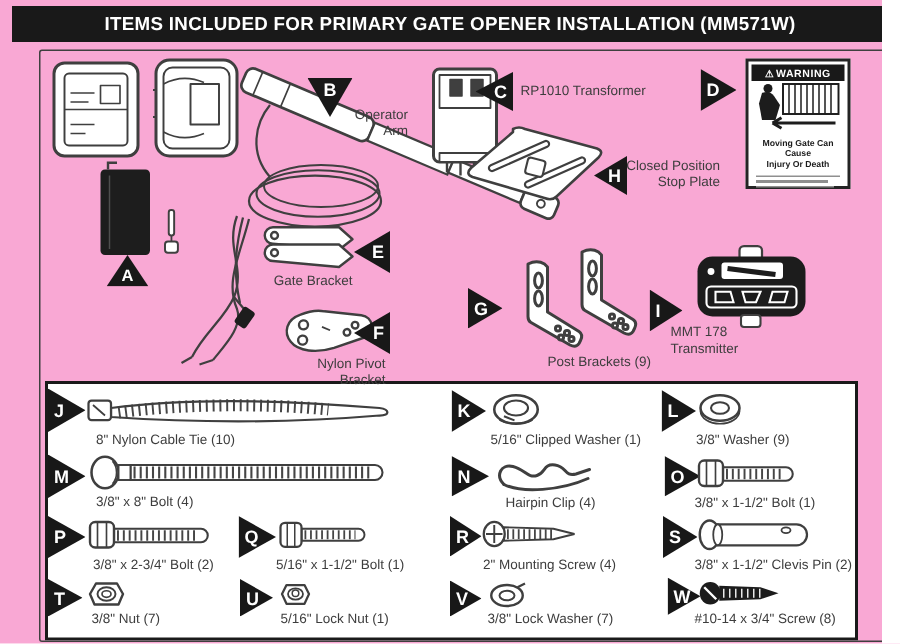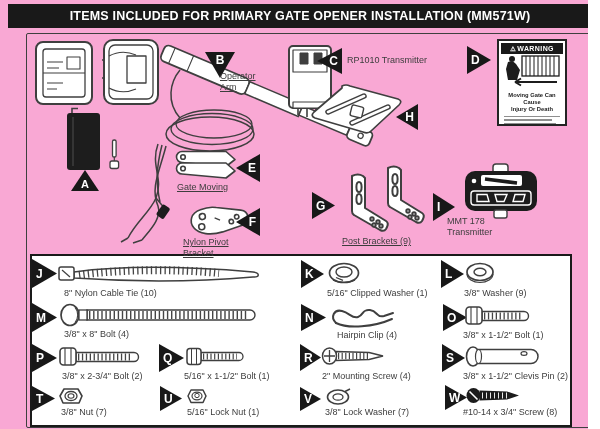--- a/index.html
+++ b/index.html
@@ -12,21 +12,21 @@
             border:1.6px solid #3f3f3f;border-radius:2px;}
   .hwbox{position:absolute;left:30px;top:254px;width:538px;height:169px;
          border:2.6px solid #1a1a1a;background:#fff;}
   .marker{position:absolute;display:flex;align-items:center;background:#181818;color:#fff;
           font-weight:bold;font-size:12px;line-height:1;box-sizing:border-box;}
   .m-right{clip-path:polygon(0 0,100% 50%,0 100%);justify-content:flex-start;padding-left:4px;}
   .m-left {clip-path:polygon(100% 0,0 50%,100% 100%);justify-content:flex-end;padding-right:4px;}
   .m-down {clip-path:polygon(0 0,100% 0,50% 100%);justify-content:center;align-items:flex-start;padding-top:2px;}
   .m-up   {clip-path:polygon(50% 0,100% 100%,0 100%);justify-content:center;align-items:flex-end;padding-bottom:1px;}
   .lbl{position:absolute;font-size:9px;line-height:1.18;color:#3d3d3d;white-space:pre-line;}
-  .ctr{text-align:left;text-decoration:underline;}
+  .ctr{text-align:right;}
   .ill{position:absolute;}
   
   .wsign{position:absolute;left:497px;top:39px;width:70px;height:87px;border:2px solid #242424;
          background:#fff;box-sizing:border-box;padding:2px 2px 1px;}
   .wsign-head{background:#191919;color:#fff;font-size:7px;font-weight:bold;text-align:center;
               letter-spacing:.4px;padding:1.5px 0;}
   .wsign-head .wtri{font-size:6.5px;margin-right:1px;}
   .wsign-msg{font-size:5.8px;font-weight:bold;text-align:center;line-height:1.25;color:#1c1c1c;
              white-space:pre-line;margin-top:1px;}
   .wsign-fine{padding:2px 3px 0;}
@@ -228,24 +228,26 @@
     </div>
   <div class="marker m-left" style="left:396px;top:104px;width:22px;height:26px">
       <span>H</span>
     </div>
   <div class="marker m-right" style="left:433px;top:193px;width:22px;height:28px">
       <span>I</span>
     </div>
 
   <div class="lbl ctr" style="left:220px;top:71px;width:52px">Operator
 Arm</div>
-  <div class="lbl" style="left:347px;top:55px">RP1010 Transmitter</div>
-  <div class="lbl ctr" style="left:177px;top:182px;width:58px">Gate Moving</div>
+  <div class="lbl" style="left:347px;top:55px">RP1010 Transformer</div>
+  <div class="lbl ctr" style="left:177px;top:182px;width:58px">Gate Bracket</div>
   <div class="lbl ctr" style="left:183px;top:237px;width:74px">Nylon Pivot Bracket</div>
   <div class="lbl ctr" style="left:342px;top:236px;width:92px">Post Brackets (9)</div>
+  <div class="lbl ctr" style="left:416px;top:105px;width:64px">Closed Position
+Stop Plate</div>
   <div class="lbl" style="left:447px;top:216px">MMT 178
 Transmitter</div>
 
   <div class="marker m-right" style="left:32px;top:259px;width:25px;height:29px">
       <span>J</span>
     </div>
   <div class="marker m-right" style="left:301px;top:260px;width:23px;height:28px">
       <span>K</span>
     </div>
   <div class="marker m-right" style="left:441px;top:260px;width:23px;height:28px">

